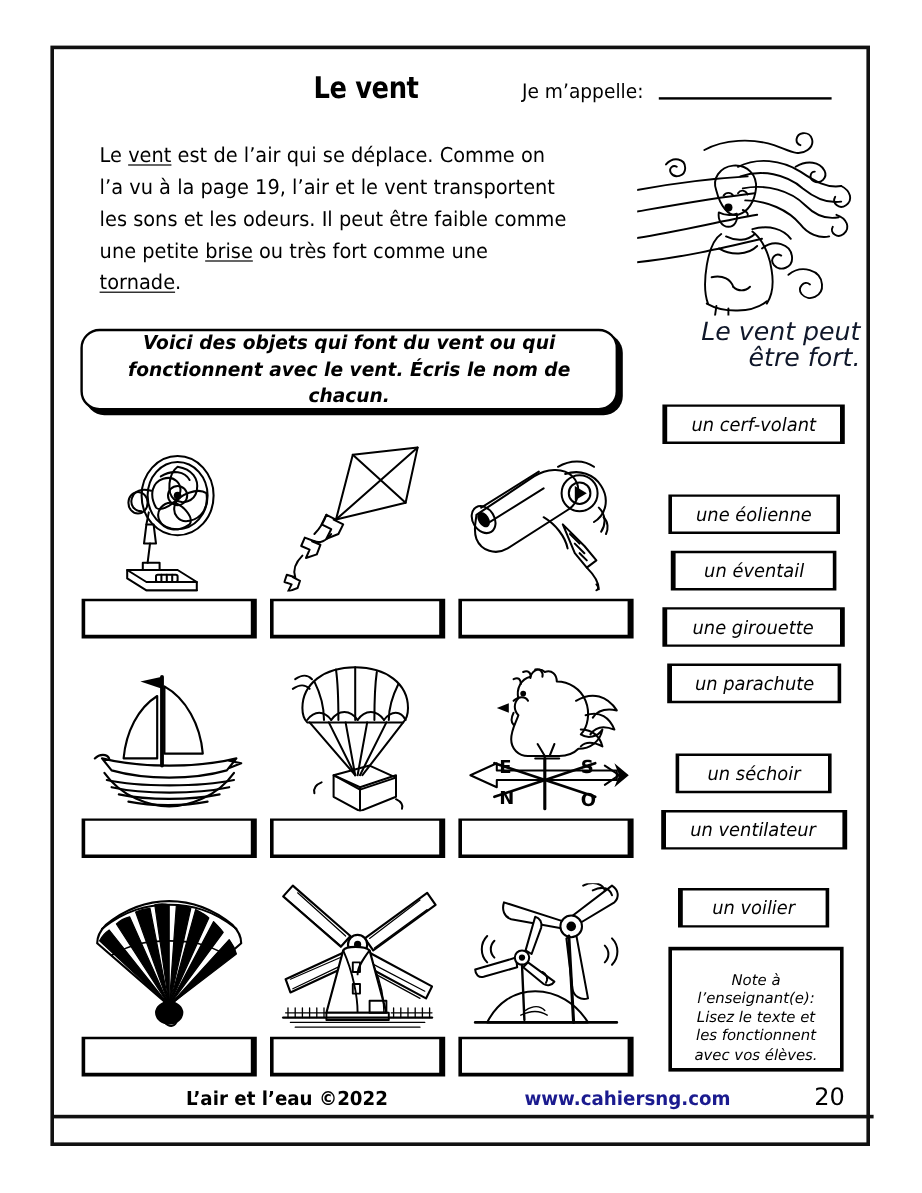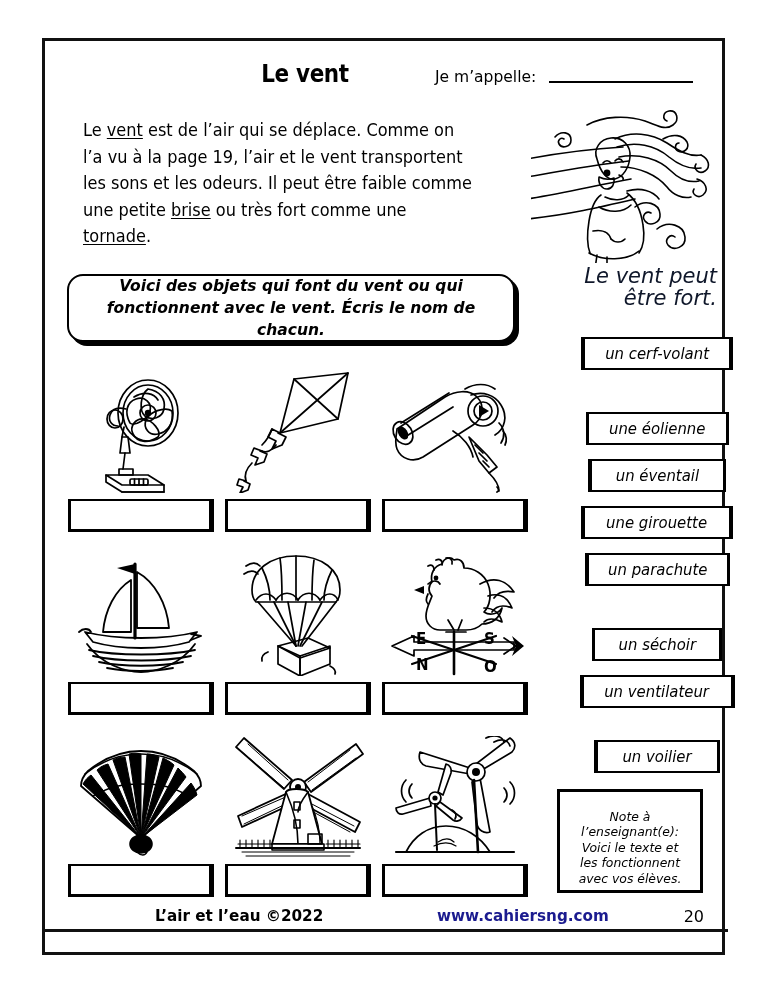--- a/index.html
+++ b/index.html
@@ -77,21 +77,21 @@
     background:#fff;
   }
   .blank .bx{
     position:absolute;inset:0;
     border:2.2px solid #000;
     border-right-width:5px;border-left-width:3.4px;border-bottom-width:3px;
     box-sizing:border-box;
   }
 
   
-  .bank{position:absolute;left:527px;top:296px;width:170px;}
+  .bank{position:absolute;left:498px;top:296px;width:170px;}
   .word{
     position:relative;margin:0 auto 14px;background:#fff;
     border:2.2px solid #000;box-sizing:border-box;
     display:flex;align-items:center;justify-content:center;
     height:33px;
   }
   .word span{
     font-family:"DejaVu Sans", sans-serif;font-style:italic;
     font-size:15.5px;color:#000;white-space:nowrap;
     transform:scaleX(0.96);
@@ -122,21 +122,21 @@
     font-family:"DejaVu Sans", sans-serif;font-weight:bold;font-size:16px;color:#000;
     transform:scaleX(0.95);transform-origin:left;white-space:nowrap;
   }
   .f-url{
     position:absolute;left:392px;bottom:17px;
     font-family:"DejaVu Sans", sans-serif;font-weight:bold;font-size:16px;
     color:#1b1b8f;transform:scaleX(0.95);transform-origin:left;white-space:nowrap;
   }
   .f-page{
     position:absolute;right:24px;bottom:16px;
-    font-family:"DejaVu Sans", sans-serif;font-size:16px;color:#000;
+    font-family:"DejaVu Sans", sans-serif;font-size:20px;color:#000;
   }
 </style>
 </head>
 <body>
 
 <div class="page">
  <div class="sheet">
 
   <div class="title">Le vent</div>
 
@@ -496,21 +496,21 @@
     </div>
     <div class="word s3" style="width:126px;margin-top:32px;">
       <span>un voilier</span>
     </div>
   </div>
 
   <div class="note">
     <div class="txt">
       <div>Note à</div>
       <div>l’enseignant(e):</div>
-      <div>Voici le texte et</div>
+      <div>Lisez le texte et</div>
       <div>les fonctionnent</div>
       <div>avec vos élèves.</div>
     </div>
   </div>
 
   <div class="footer">
     <div class="f-rule"></div>
     <div class="f-left">L’air et l’eau ©2022</div>
     <div class="f-url">www.cahiersng.com</div>
     <div class="f-page">20</div>

